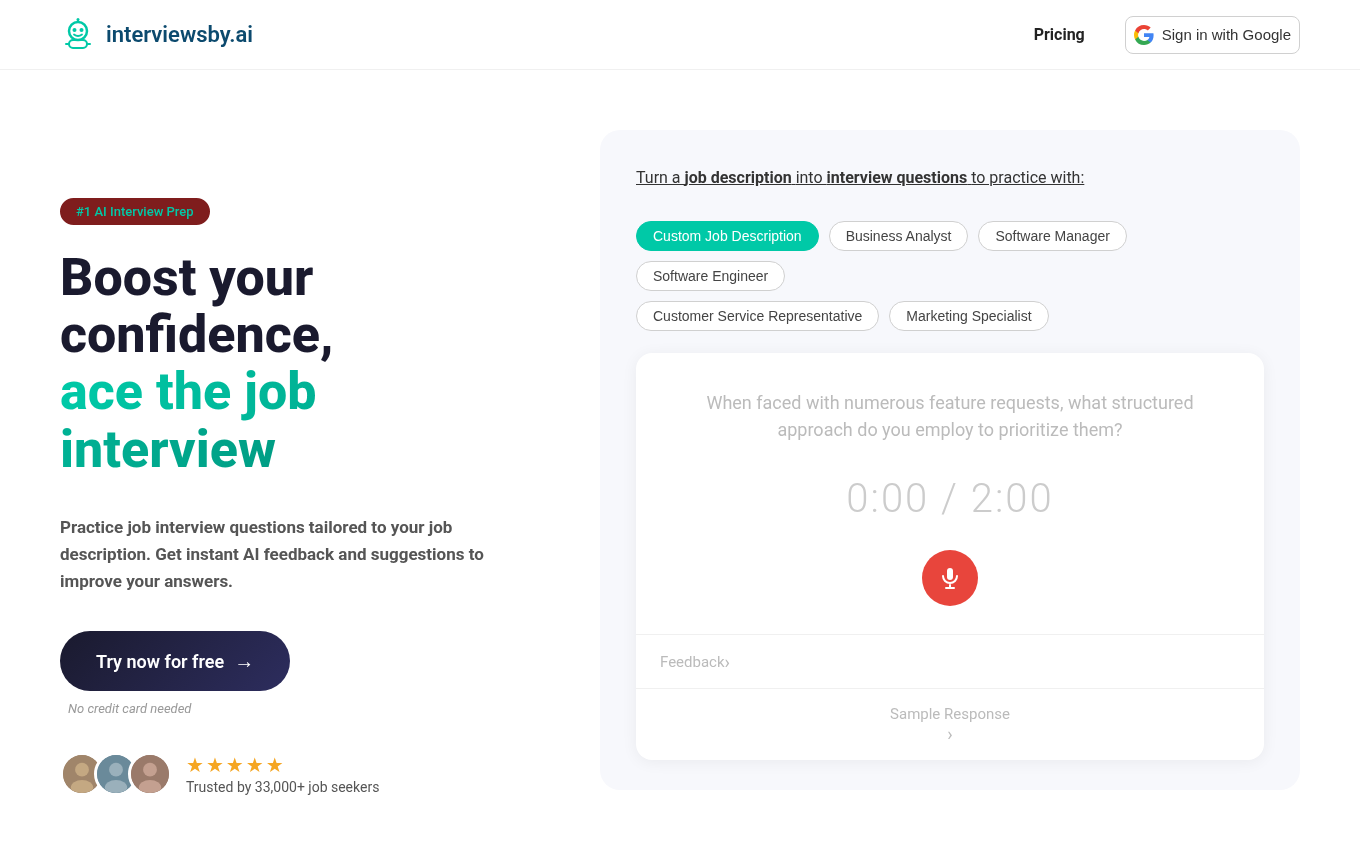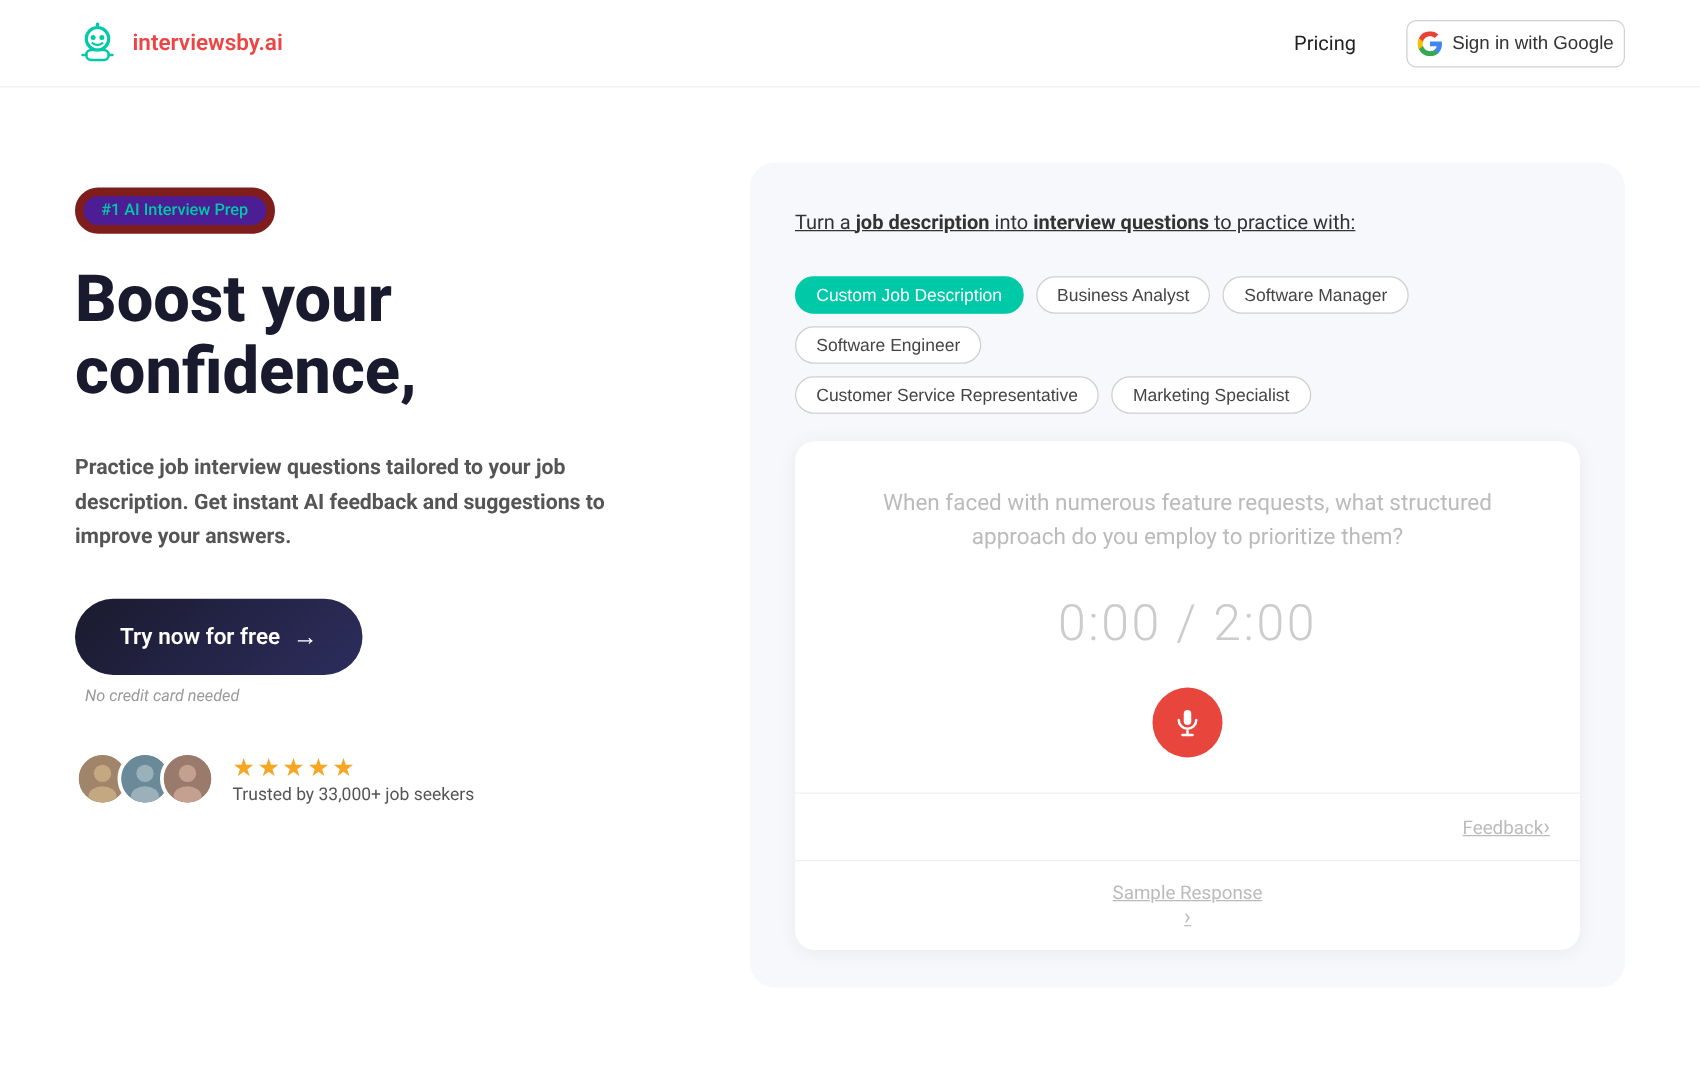--- a/index.html
+++ b/index.html
@@ -18,38 +18,39 @@
       justify-content: space-between;
       padding: 0 60px;
       height: 70px;
       border-bottom: 1px solid #f0f0f0;
     }
     .nav-logo {
       display: flex;
       align-items: center;
       gap: 10px;
       text-decoration: none;
-      color: #ef4444;
-      font-size: 18px;
+      color: #0c4a6e;
+      font-size: 22px;
       font-weight: 600;
     }
     .logo-icon {
       width: 36px;
       height: 36px;
     }
     .nav-right {
       display: flex;
       align-items: center;
       gap: 40px;
     }
     .nav-pricing {
       font-size: 16px;
       color: #222;
       text-decoration: none;
       cursor: pointer;
+      font-weight: bold;
     }
     .sign-in-btn {
       display: flex;
       align-items: center;
       gap: 8px;
       border: 1.5px solid #d0d0d0;
       border-radius: 8px;
       padding: 8px 8px;
       font-size: 15px;
       font-weight: 500;
@@ -69,28 +70,29 @@
     }
 
     
     .hero-left {
       flex: 0 0 480px;
       max-width: 480px;
       padding-top: 20px;
     }
     .badge {
       display: inline-block;
-      background: #4c1d95;
+      background: #7f1d1d;
       color: #00c9a7;
-      border: 7px solid #7f1d1d;
+      border: 2px solid #7f1d1d;
       border-radius: 20px;
       padding: 4px 14px;
       font-size: 13px;
       font-weight: 500;
       margin-bottom: 24px;
+      margin-top: 48px;
     }
     .hero-title {
       font-size: 52px;
       font-weight: 800;
       line-height: 1.1;
       color: #1a1a2e;
       margin-bottom: 36px;
     }
     .hero-title span.highlight {
       background: linear-gradient(to right, #00c9a7, #009e85);
@@ -239,25 +241,24 @@
       align-items: center;
       justify-content: center;
       cursor: pointer;
       margin: 0 auto;
     }
     .feedback-row {
       border-top: 1px solid #f0f0f0;
       padding: 16px 24px;
       display: flex;
       align-items: center;
-      justify-content: flex-end;
+      justify-content: flex-start;
       color: #bbb;
       font-size: 15px;
       cursor: pointer;
-      text-decoration: underline;
     }
     .feedback-row + .feedback-row {
       border-top: 1px solid #f0f0f0;
       flex-direction: column;
     }
     .chevron {
       font-size: 18px;
       color: #bbb;
     }
   </style>
@@ -295,20 +296,21 @@
   </div>
 </nav>
 
 <div class="main-content">
 
   <div class="hero-left">
     <div class="badge">#1 AI Interview Prep</div>
     <h1 class="hero-title">
       <span>Boost your</span><br>
       <span>confidence,</span><br>
+      <span class="highlight">ace the job interview</span>
     </h1>
     <p class="hero-subtitle">Practice job interview questions tailored to your job description. Get instant AI feedback and suggestions to improve your answers.</p>
     <a class="try-btn" href="#">
       <span>Try now for free</span>
       <span class="arrow">→</span>
     </a>
     <p class="no-cc">No credit card needed</p>
 
     <div class="social-proof">
       <div class="avatars">

